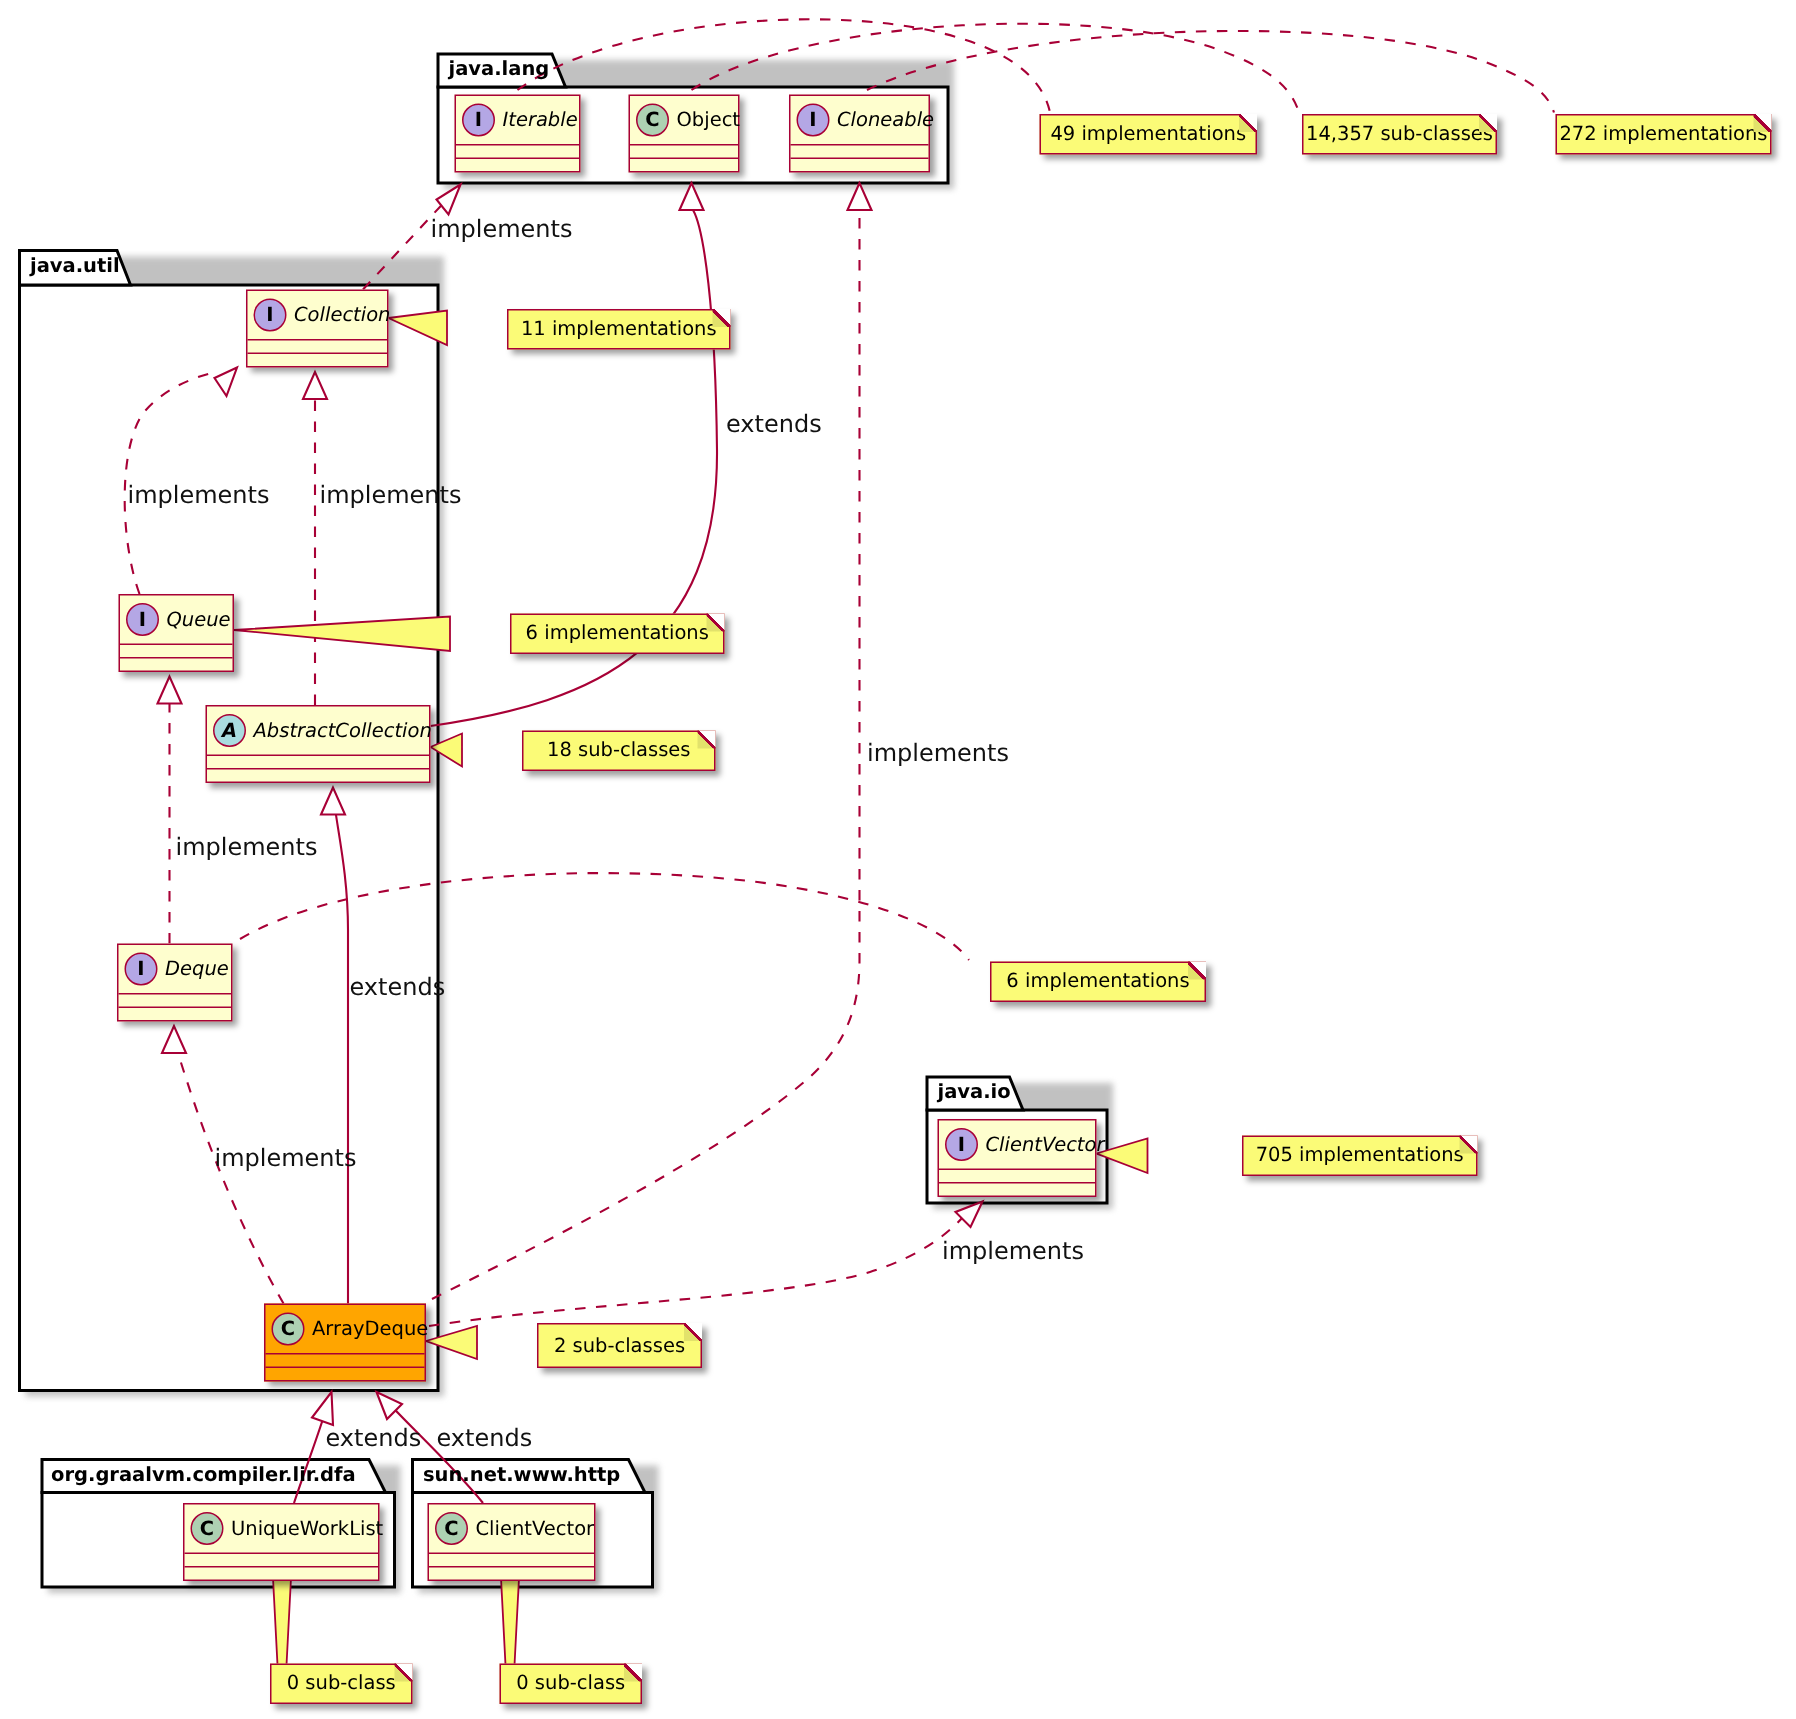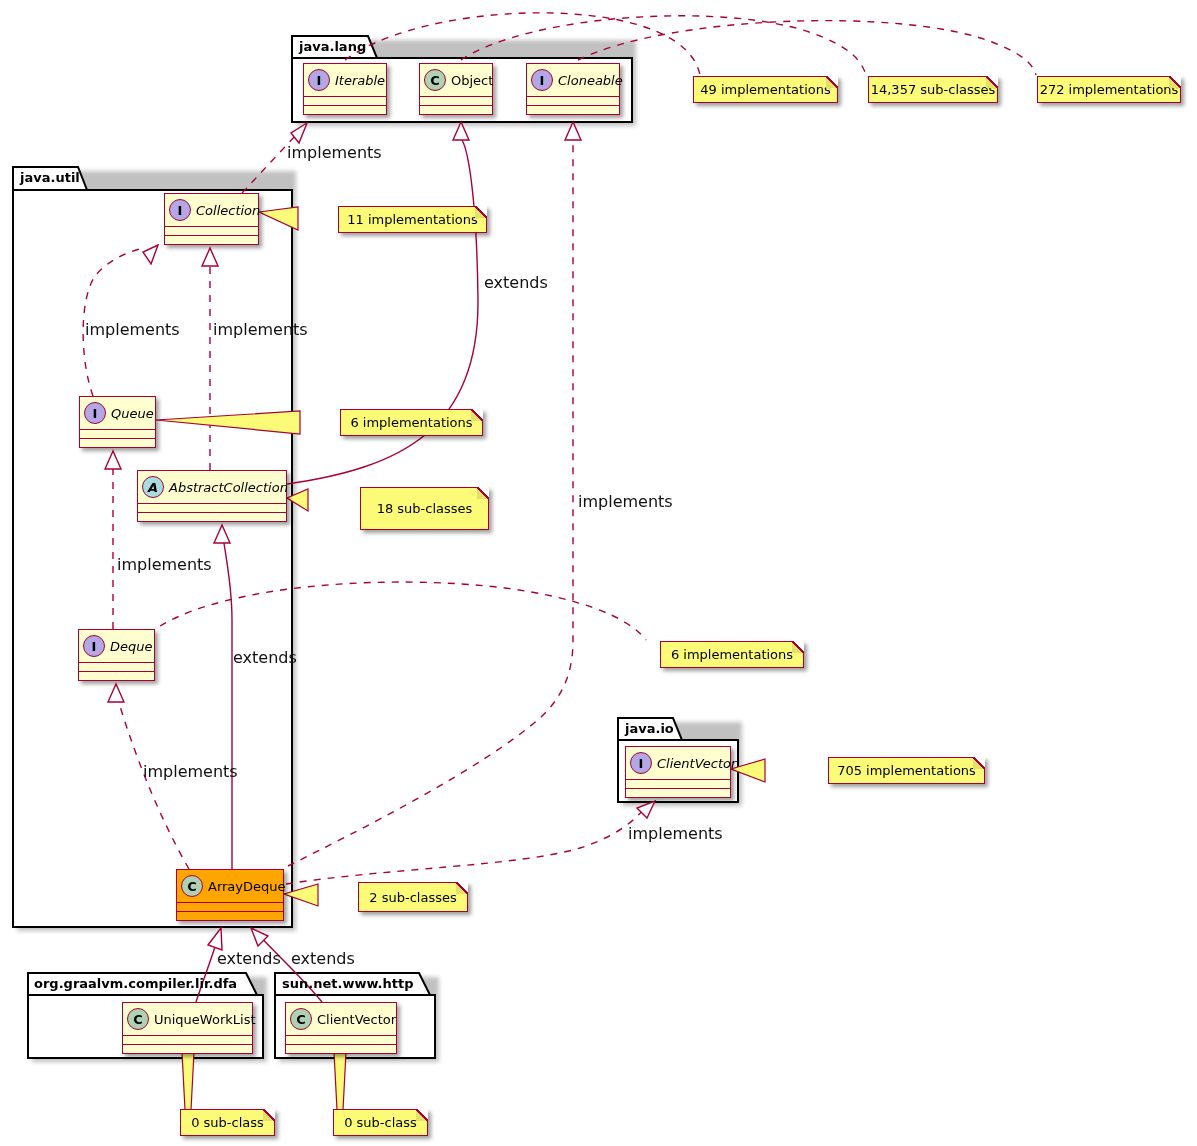--- a/index.html
+++ b/index.html
@@ -227,21 +227,21 @@
       <span class="fold"></span>
   </div>
   <div class="note" style="left:298px;top:206px;width:149px;height:27px">
     <span>11 implementations</span>
       <span class="fold"></span>
   </div>
   <div class="note" style="left:300px;top:409px;width:143px;height:27px">
     <span>6 implementations</span>
       <span class="fold"></span>
   </div>
-  <div class="note" style="left:320px;top:487px;width:129px;height:43px">
+  <div class="note" style="left:308px;top:487px;width:129px;height:27px">
     <span>18 sub-classes</span>
       <span class="fold"></span>
   </div>
   <div class="note" style="left:620px;top:641px;width:144px;height:27px">
     <span>6 implementations</span>
       <span class="fold"></span>
   </div>
   <div class="note" style="left:788px;top:757px;width:157px;height:27px">
     <span>705 implementations</span>
       <span class="fold"></span>

